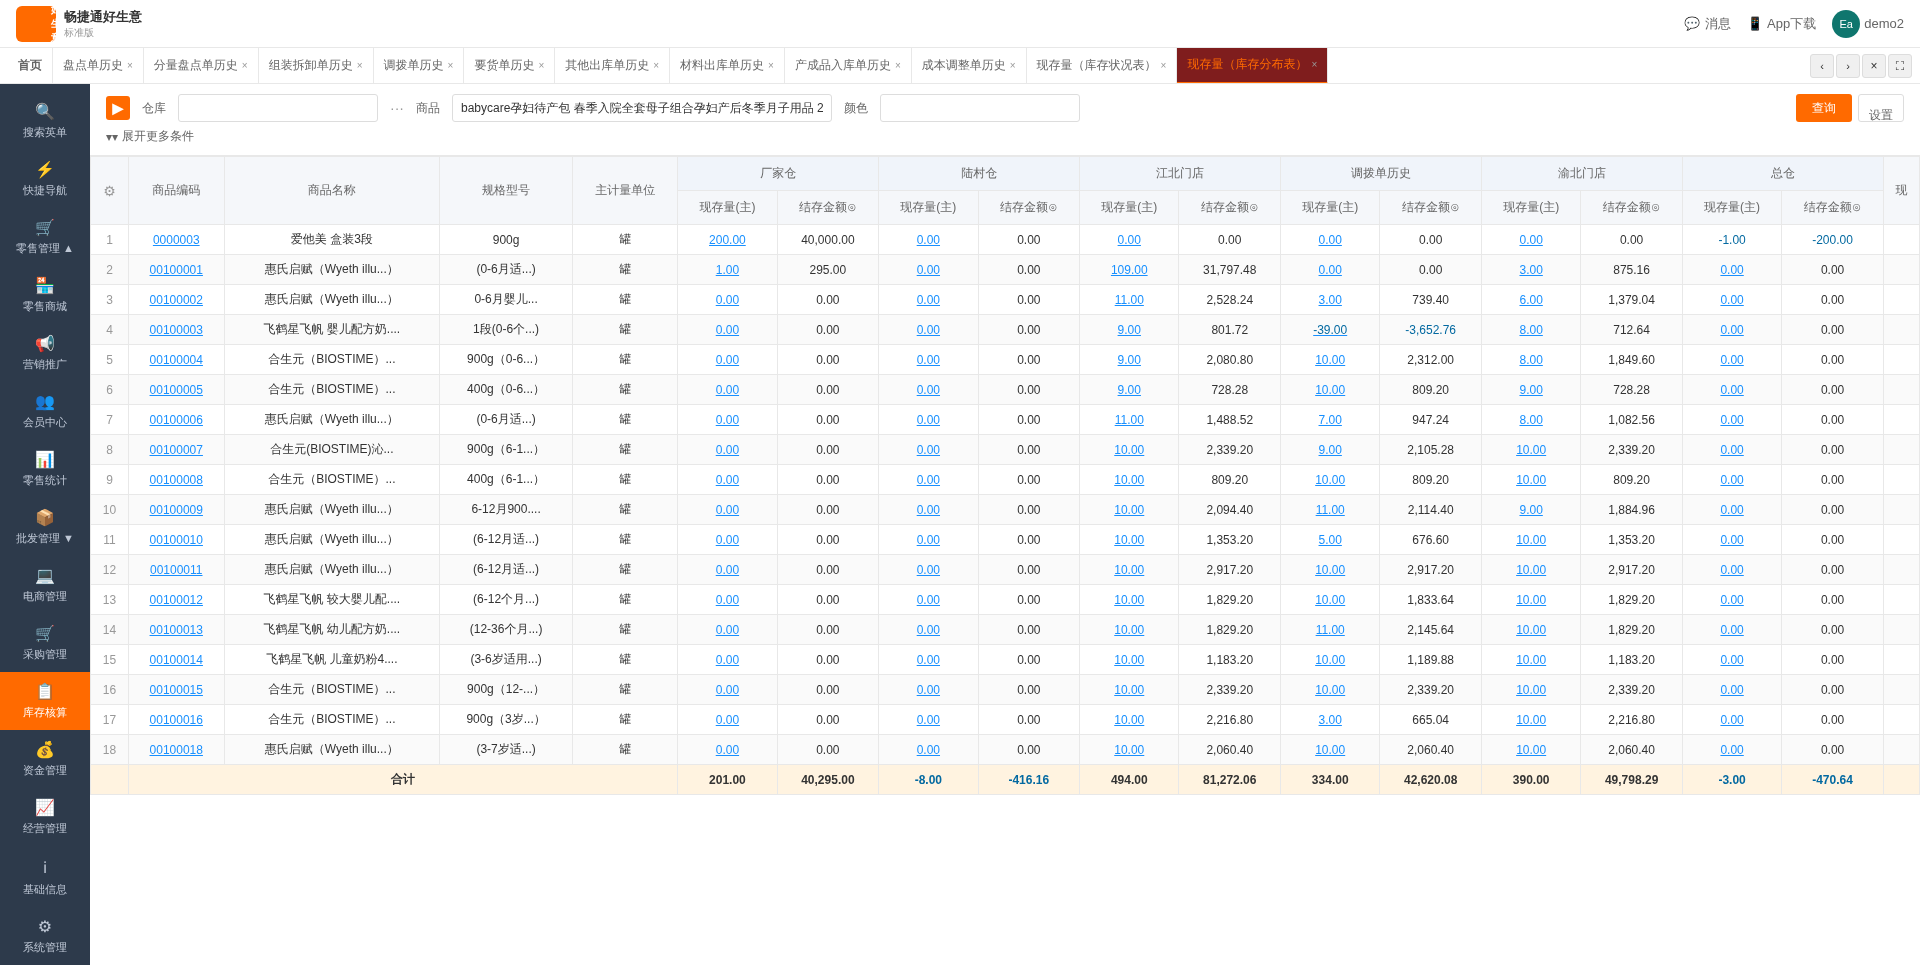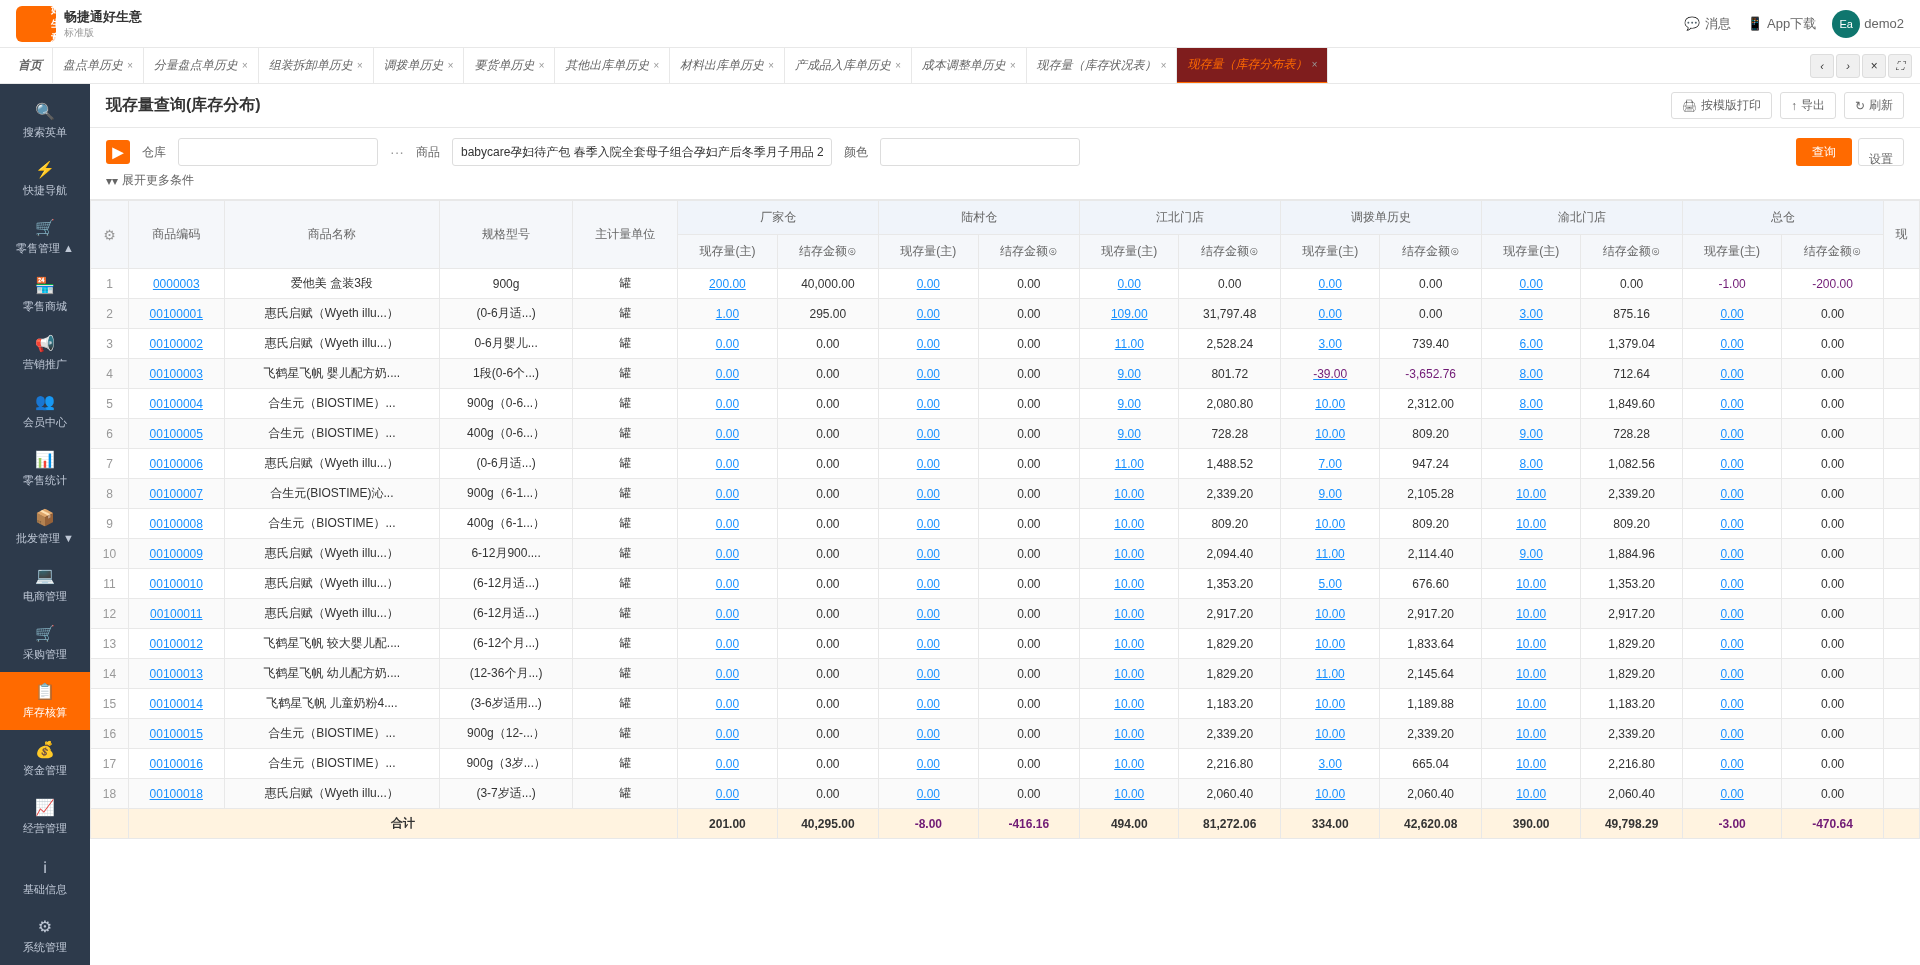--- a/index.html
+++ b/index.html
@@ -7,21 +7,21 @@
 
     
     .top-bar { height: 48px; background: #fff; border-bottom: 1px solid #e8e8e8; display: flex; align-items: center; padding: 0 16px; justify-content: space-between; }
     .logo-area { display: flex; align-items: center; gap: 8px; }
     .logo-icon { width: 36px; height: 36px; background: #ff6a00; border-radius: 6px; display: flex; align-items: center; justify-content: center; color: #fff; font-size: 10px; font-weight: bold; padding-left: 40px; }
     .logo-text { font-size: 13px; color: #333; font-weight: bold; }
     .top-right { display: flex; align-items: center; gap: 16px; }
     .top-right-item { display: flex; align-items: center; gap: 4px; font-size: 13px; color: #666; cursor: pointer; }
 
     
-    .nav-tabs { height: 36px; background: #fff; border-bottom: 1px solid #e8e8e8; display: flex; align-items: center; padding: 0 8px; overflow: hidden; font-style: italic; }
+    .nav-tabs { height: 36px; background: #fff; border-bottom: 1px solid #e8e8e8; display: flex; align-items: center; padding: 0 8px; overflow: hidden; }
     .nav-tab { display: flex; align-items: center; gap: 4px; padding: 0 10px; height: 36px; font-size: 12px; color: #666; cursor: pointer; border-right: 1px solid #e8e8e8; white-space: nowrap; flex-shrink: 0; }
     .nav-tab.active { color: #ff6a00; background: #7f1d1d; border-bottom: 2px solid #ff6a00; }
     .nav-tab .close-x { color: #999; font-size: 10px; cursor: pointer; }
     .nav-tab-home { color: #666; font-weight: bold; }
     .nav-arrows { display: flex; align-items: center; margin-left: auto; gap: 2px; }
     .nav-arrow-btn { width: 24px; height: 24px; background: #f0f0f0; border: 1px solid #ddd; border-radius: 3px; display: flex; align-items: center; justify-content: center; cursor: pointer; font-size: 11px; }
     .nav-close-btn { width: 24px; height: 24px; background: #f0f0f0; border: 1px solid #ddd; border-radius: 3px; display: flex; align-items: center; justify-content: center; cursor: pointer; }
     .nav-expand-btn { width: 24px; height: 24px; background: #f0f0f0; border: 1px solid #ddd; border-radius: 3px; display: flex; align-items: center; justify-content: center; cursor: pointer; }
 
     
@@ -62,21 +62,21 @@
     .table-container { flex: 1; overflow: auto; background: #fff; }
     table { width: 100%; border-collapse: collapse; font-size: 12px; }
     thead tr { background: #f5f7fa; }
     thead th { padding: 8px 6px; border: 1px solid #e8e8e8; color: #666; font-weight: normal; text-align: center; white-space: nowrap; position: sticky; top: 0; background: #f5f7fa; z-index: 2; }
     thead th.group-header { background: #f0f4fa; }
     tbody tr { background: #fff; }
     tbody tr:nth-child(even) { background: #fafafa; }
     tbody tr.summary-row { background: #fff3e0; font-weight: bold; }
     tbody td { padding: 6px 6px; border: 1px solid #e8e8e8; text-align: center; white-space: nowrap; }
     .td-link { color: #1890ff; cursor: pointer; text-decoration: underline; }
-    .td-red { color: #701a75; }
+    .td-red { color: #0369a1; }
     .row-num { color: #999; }
     .settings-icon { color: #999; cursor: pointer; font-size: 14px; }
 
     
     .summary-row td { font-weight: bold; background: #fff3e0; }
 
     
     ::-webkit-scrollbar { width: 6px; height: 6px; }
     ::-webkit-scrollbar-track { background: #f1f1f1; }
     ::-webkit-scrollbar-thumb { background: #ccc; border-radius: 3px; }
@@ -194,37 +194,20 @@
     </div>
     <div class="sidebar-item">
       <span class="sidebar-icon">⚙</span>
       <span class="sidebar-label">系统管理</span>
     </div>
 
   </div>
 
   <div class="content-area">
 
-    <div class="page-header">
-      <div class="page-title">现存量查询(库存分布)</div>
-      <div class="header-actions">
-        <button class="header-btn">
-          <span>🖨</span>
-          <span>按模版打印</span>
-        </button>
-        <button class="header-btn">
-          <span>↑</span>
-          <span>导出</span>
-        </button>
-        <button class="header-btn">
-          <span>↻</span>
-          <span>刷新</span>
-        </button>
-      </div>
-    </div>
 
     <div class="filter-area">
       <div class="filter-row">
         <div class="filter-toggle-btn">▶</div>
         <span class="filter-label">仓库</span>
         <input class="filter-input filter-input-medium" type="text" style="">
         <span class="ellipsis-btn">···</span>
         <span class="filter-label">商品</span>
         <input class="filter-input filter-input-long" type="text" value="babycare孕妇待产包 春季入院全套母子组合孕妇产后冬季月子用品 22件套 ..." style="">
         <span class="filter-label">颜色</span>

